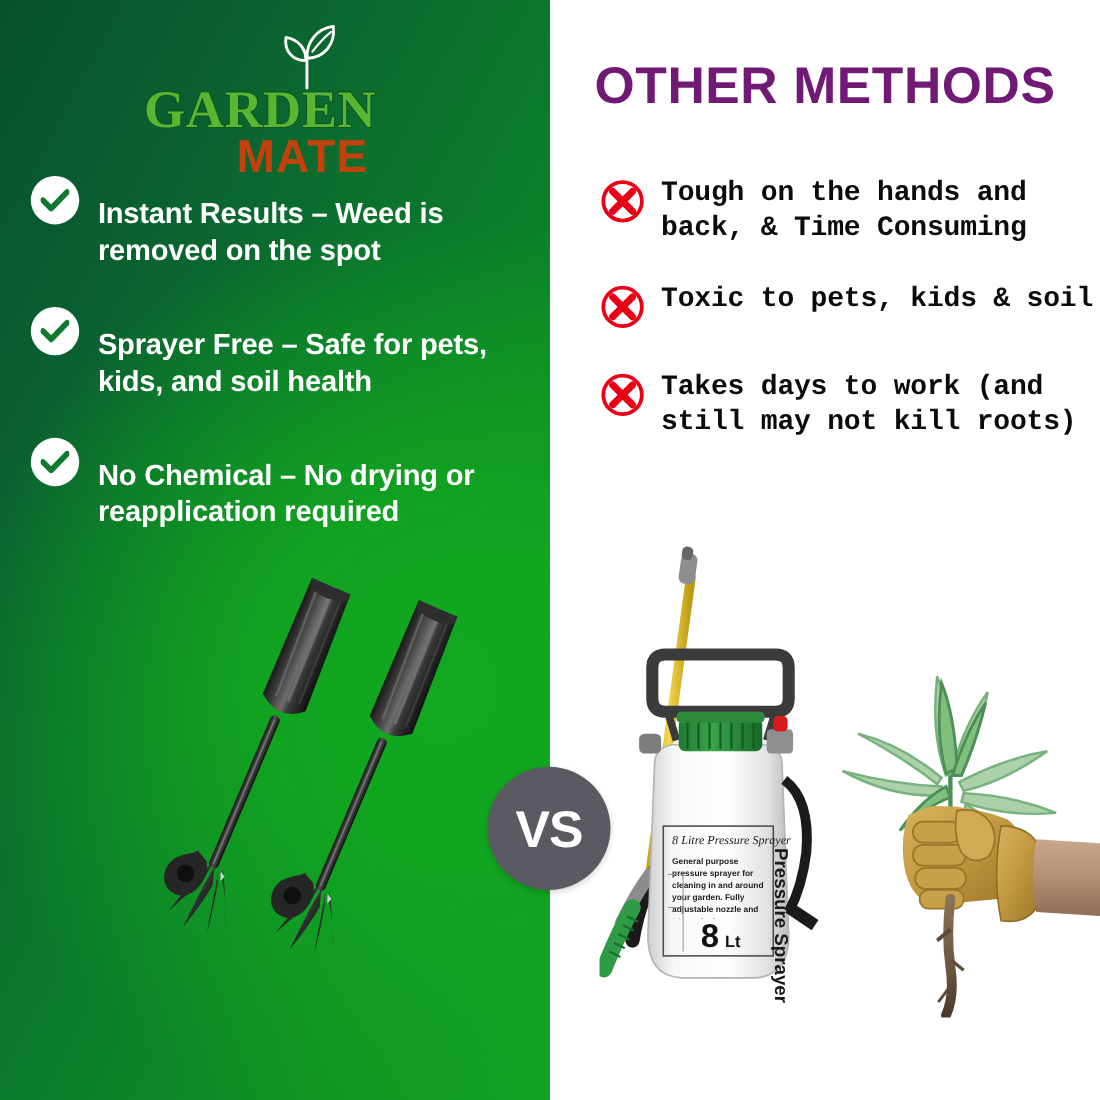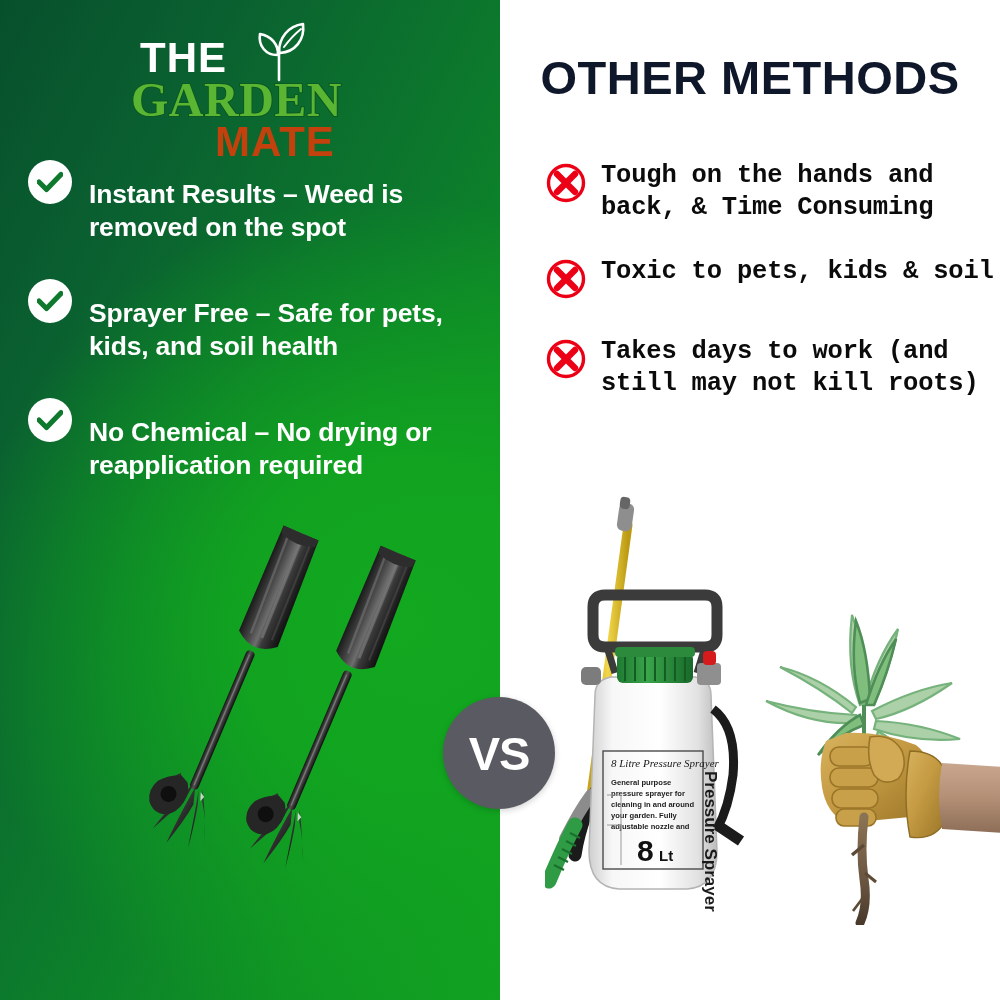--- a/index.html
+++ b/index.html
@@ -41,21 +41,21 @@
   }
   .check-circle svg{position:absolute;left:9px;top:11px;}
   .b-text{
     color:#ffffff;font-size:26.5px;font-weight:bold;line-height:1.26;
     font-family:"Liberation Sans",sans-serif;letter-spacing:-0.2px;margin-top:20px;
   }
 
   
   .other-title{
     position:absolute;left:500px;top:50px;width:500px;text-align:center;
-    font-size:47px;font-weight:bold;color:#0f172a;letter-spacing:0.5px;
+    font-size:47px;font-weight:bold;color:#701a75;letter-spacing:0.5px;
     font-family:"Liberation Sans",sans-serif;
   }
 
   
   .bullets-right{position:absolute;left:545px;top:160px;width:450px;}
   .x-circle{flex:0 0 auto;width:42px;height:42px;margin-right:14px;margin-top:2px;}
   .b-text-dark{
     color:#0b0b0b;font-size:25.5px;font-weight:bold;line-height:1.26;
     font-family:Liberation Mono, monospace;letter-spacing:-0.2px;
   }
@@ -89,21 +89,20 @@
 
   <div class="logo">
     <div class="logo-leaf">
       <svg width="62" height="62" viewBox="0 0 62 62">
         <path d="M31 60 L31 30" stroke="#ffffff" stroke-width="2.6" fill="none" stroke-linecap="round"></path>
         <path d="M31 32 C31 18, 40 6, 55 4 C57 20, 47 32, 32 33 Z" stroke="#ffffff" stroke-width="2.6" fill="none" stroke-linejoin="round"></path>
         <path d="M30 34 C30 25, 24 16, 12 14 C10 26, 18 35, 29 35 Z" stroke="#ffffff" stroke-width="2.6" fill="none" stroke-linejoin="round"></path>
         <path d="M36 27 C42 19, 48 13, 53 9" stroke="#ffffff" stroke-width="2" fill="none" stroke-linecap="round"></path>
       </svg>
     </div>
-    <div class="logo-the">THE</div>
     <div class="logo-garden">GARDEN</div>
     <div class="logo-mate">MATE</div>
   </div>
 
   <div class="bullets-left">
 
     <div class="b-row">
       <div class="check-circle">
         <svg width="26" height="22" viewBox="0 0 26 22">
           <path d="M2 11 L9.5 18.5 L24 3.5" stroke="#0f7a2e" stroke-width="5.2" fill="none" stroke-linecap="round" stroke-linejoin="round"></path>

